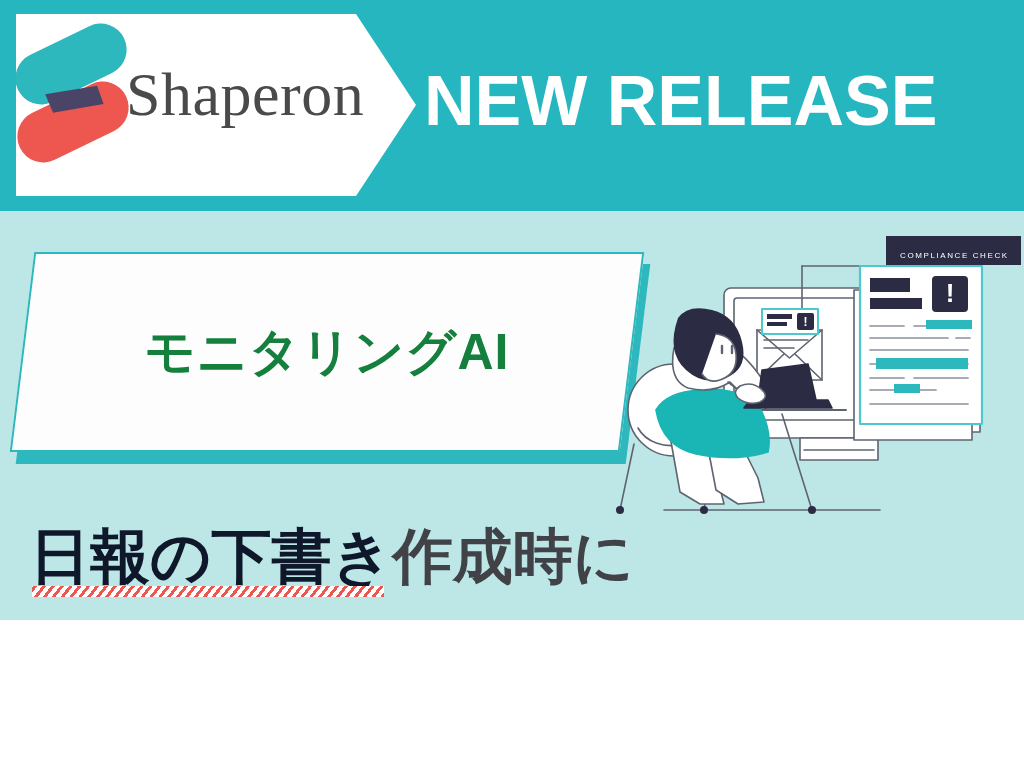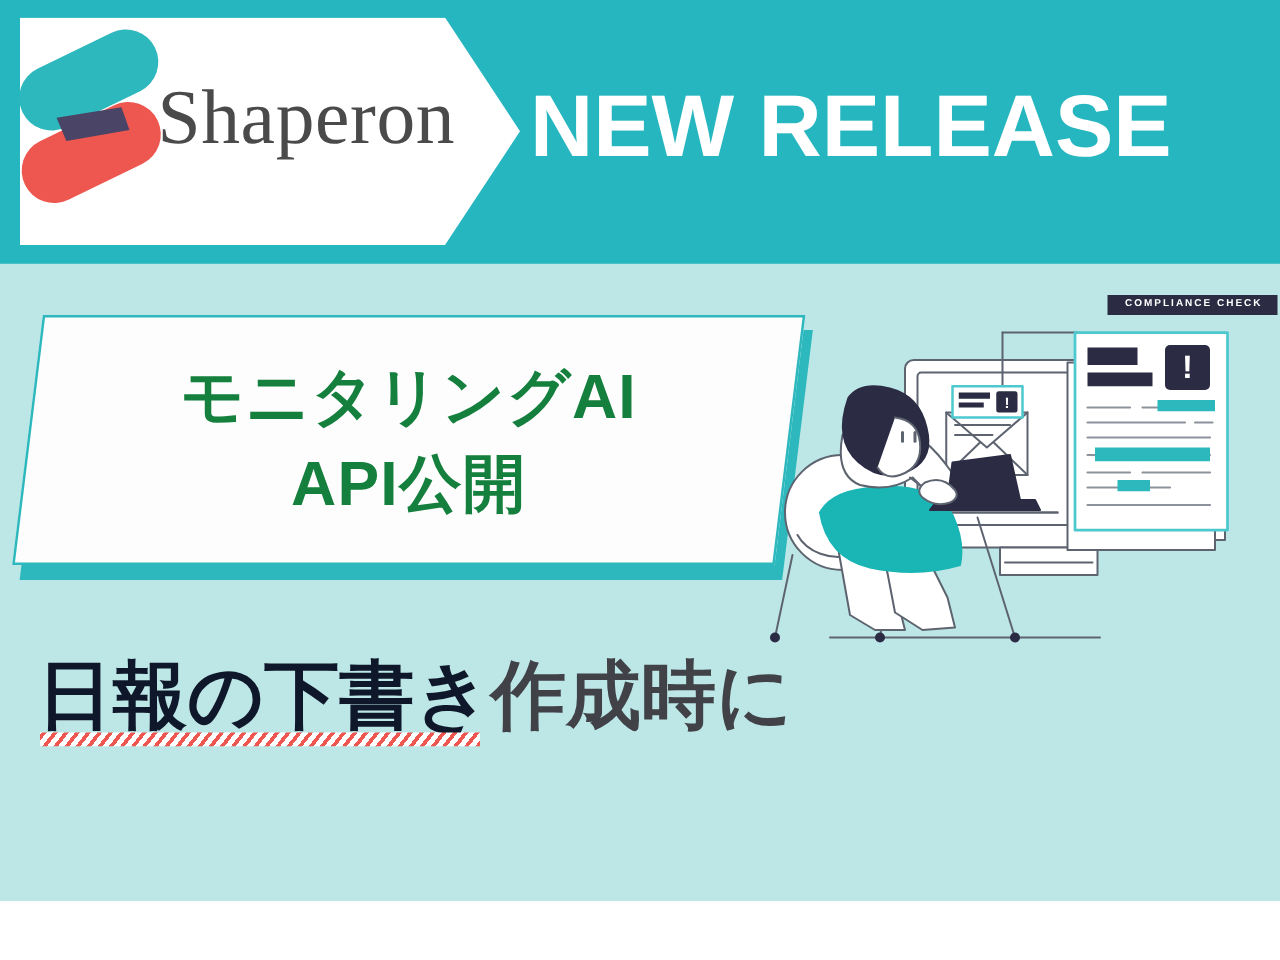--- a/index.html
+++ b/index.html
@@ -8,21 +8,21 @@
     background: #ffffff;
   }
   body {
     font-family: "Liberation Sans", "DejaVu Sans", sans-serif;
   }
 
   
   #poster {
     position: relative;
     width: 1024px;
-    height: 721px;
+    height: 620px;
     overflow: hidden;
     background: #bde7e7;
   }
 
   
   .header-band {
     position: absolute;
     left: 0; top: 0;
     width: 1024px;
     height: 211px;
@@ -183,23 +183,23 @@
   }
   .illustration svg { display: block; }
 
   .compliance-tag {
     position: absolute;
     left: 274px;
     top: 14px;
     background: #2b2b44;
     color: #ffffff;
     font-size: 8px;
-    font-weight: bold;
+    font-weight: normal;
     letter-spacing: 1.6px;
-    padding: 2px 12px 5px 14px;
+    padding: 15px 12px 5px 14px;
     white-space: nowrap;
   }
 </style>
 </head>
 <body>
 
 <div id="poster">
 
   <div class="header-band">
 
@@ -214,21 +214,20 @@
     <div class="logo-wordmark">Shaperon</div>
 
     <div class="release-title">NEW RELEASE</div>
   </div>
 
   <div class="title-banner">
     <div class="shadow"></div>
     <div class="plate"></div>
     <div class="text">
       <div class="line">モニタリングAI</div>
-      <div class="line">API公開</div>
     </div>
   </div>
 
   <div class="illustration">
     <svg width="412" height="312" viewBox="0 0 412 312">
       <g fill="none" stroke="#5d6470" stroke-width="1.6" stroke-linecap="round" stroke-linejoin="round">
 
         <line x1="52" y1="288" x2="268" y2="288"></line>
 
         <rect x="112" y="66" width="230" height="150" rx="7" fill="#ffffff"></rect>

